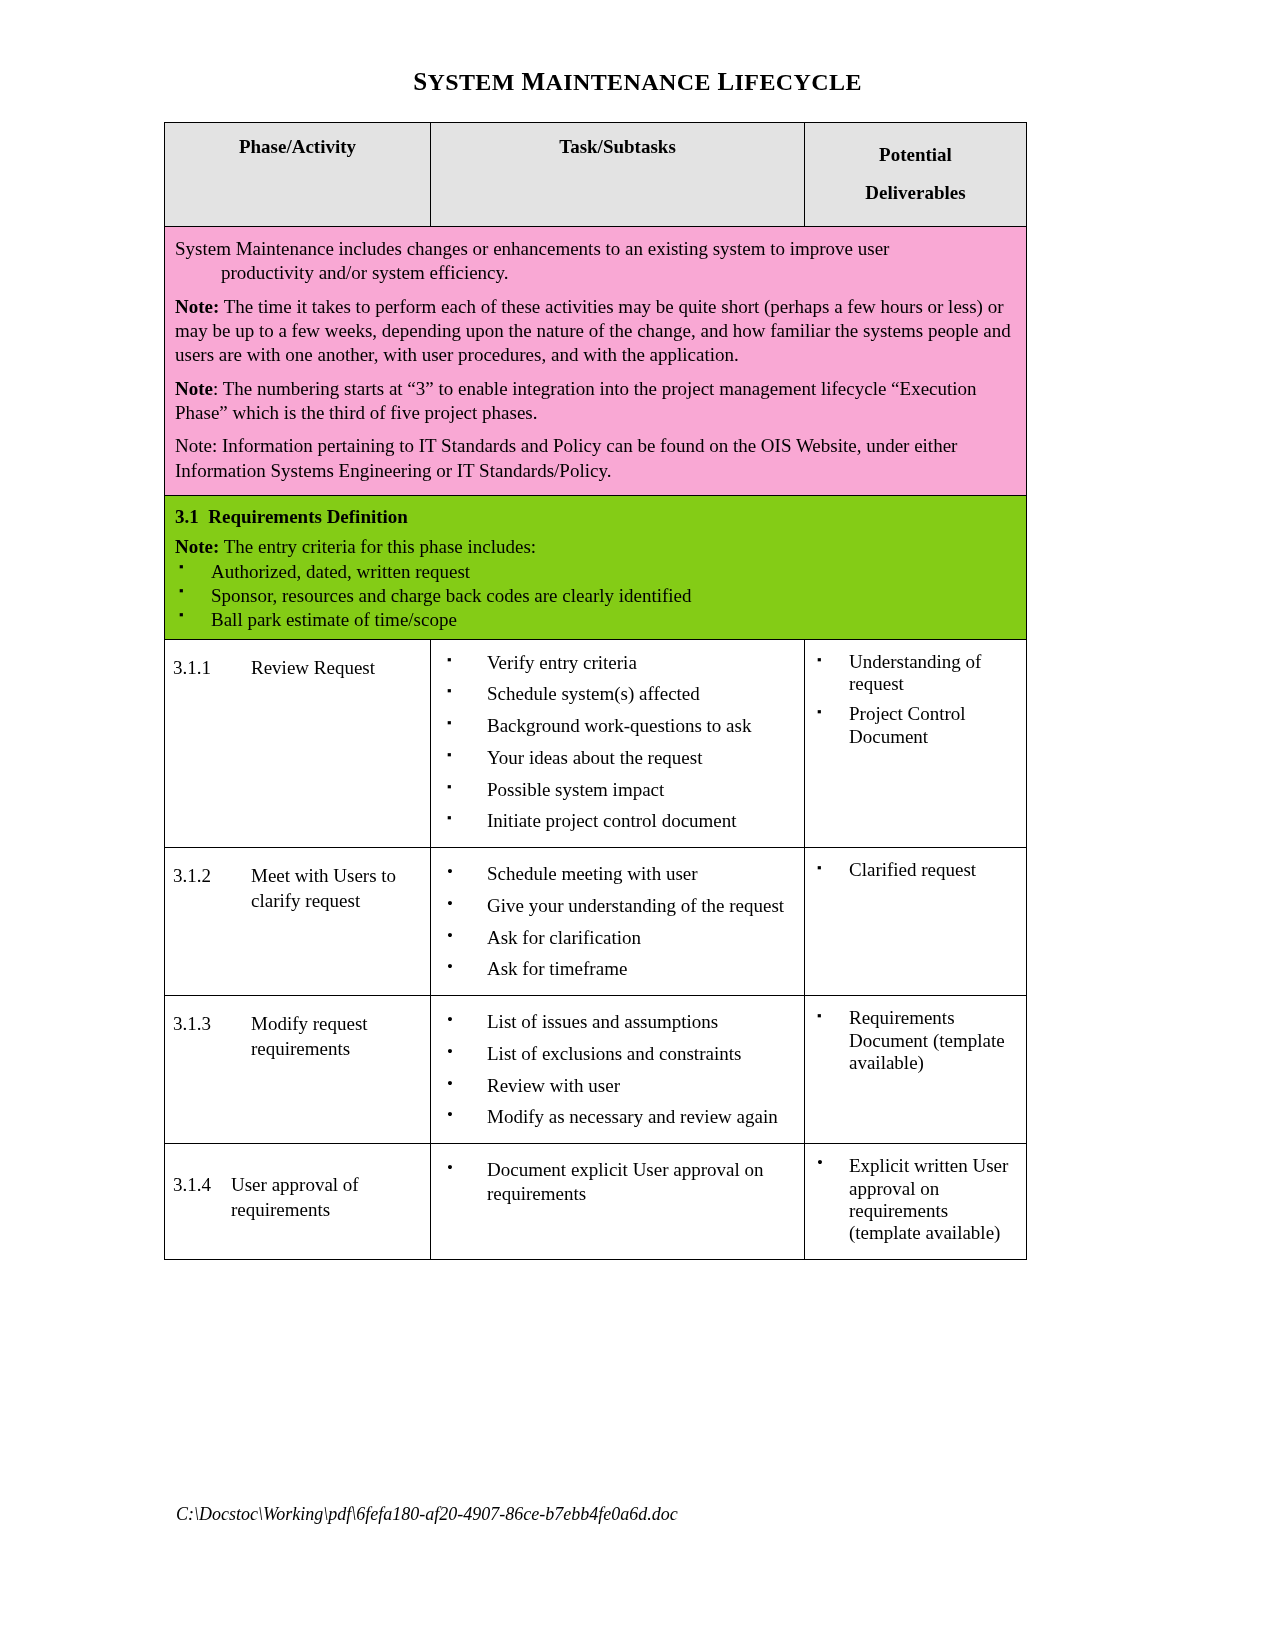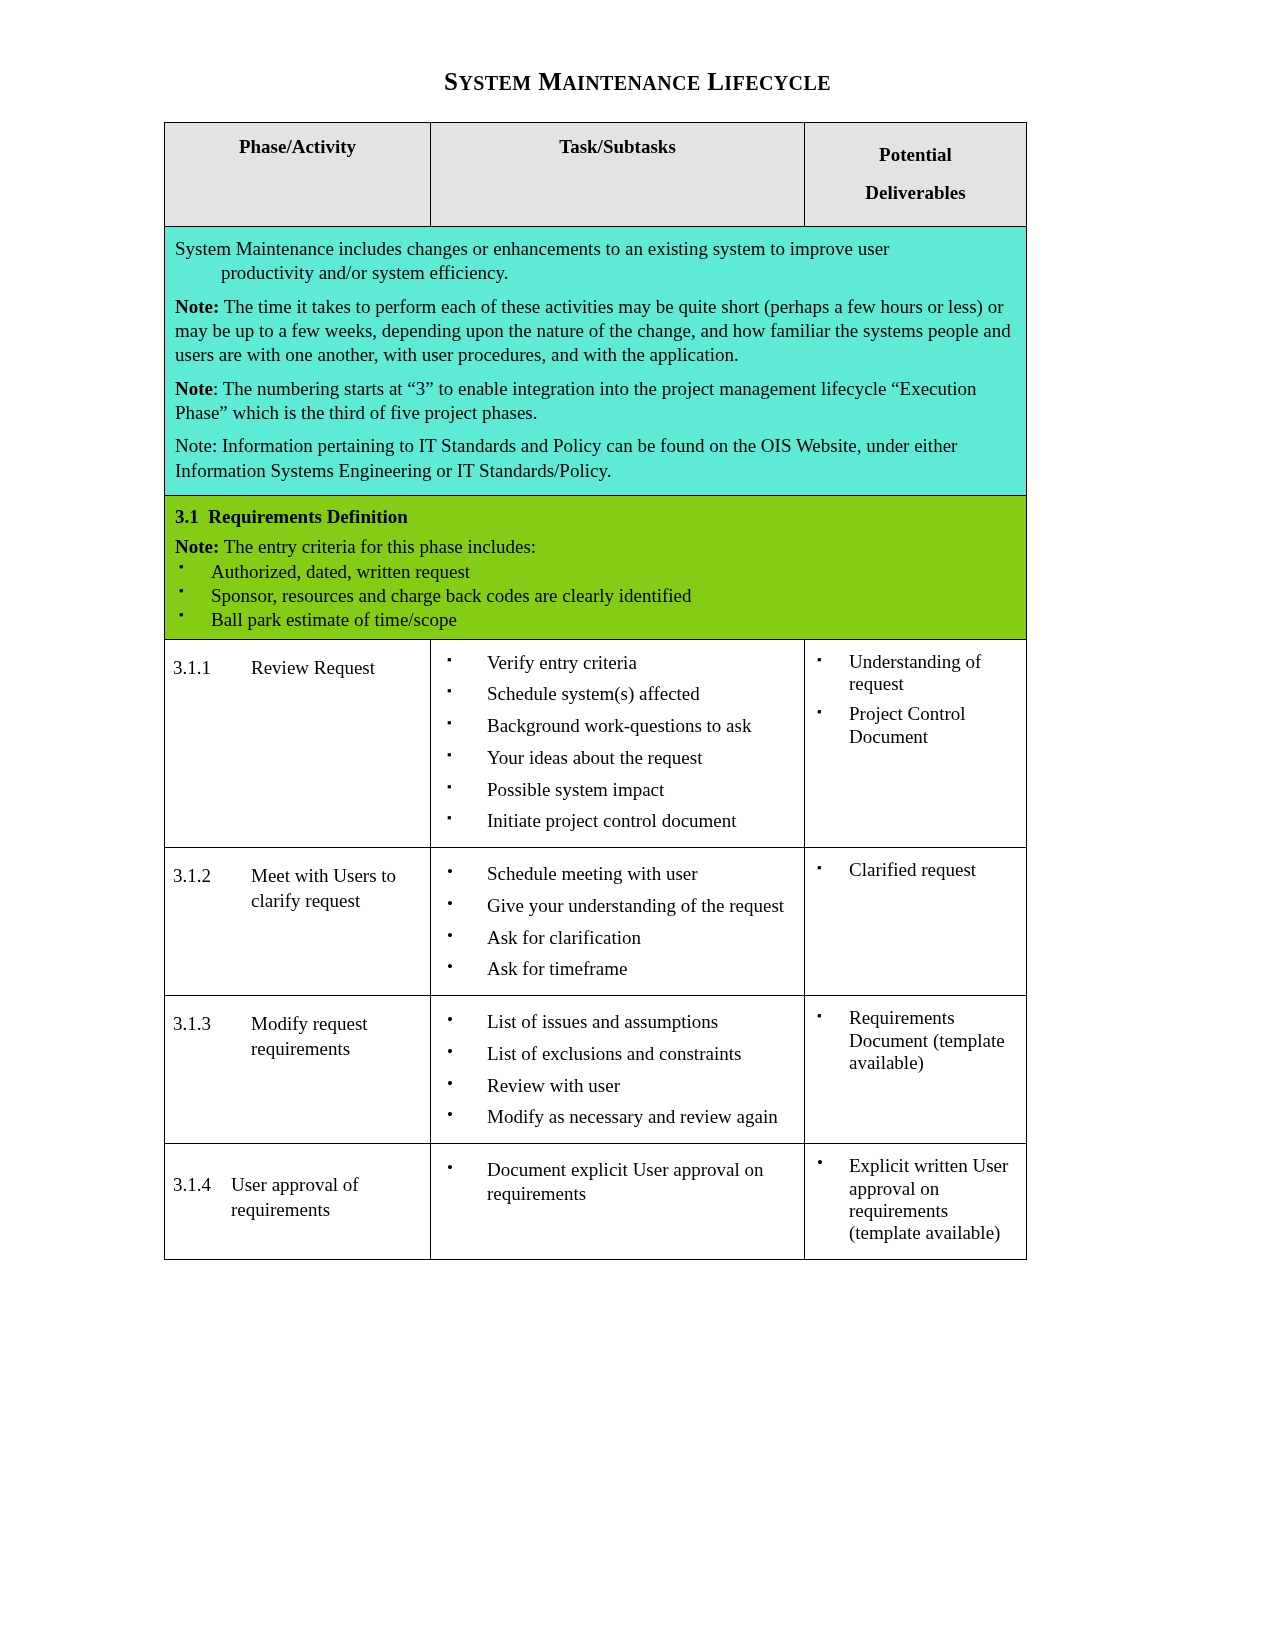--- a/index.html
+++ b/index.html
@@ -28,21 +28,21 @@
     position: absolute;
     left: 0;
     top: 68px;
     width: 1275px;
     text-align: center;
     font-weight: bold;
     font-size: 25px;
     letter-spacing: 0.4px;
   }
   .doc-title .sc-first { font-size: 25px; }
-  .doc-title .sc-rest { font-size: 20px; }
+  .doc-title .sc-rest { font-size: 24px; }
 
   
   .tbl {
     position: absolute;
     left: 164px;
     top: 122px;
     width: 862px;
     border-collapse: collapse;
     table-layout: fixed;
   }
@@ -60,21 +60,21 @@
     background: #e3e3e3;
     text-align: center;
     font-weight: bold;
     font-size: 19px;
     padding: 13px 6px 14px 6px;
   }
   .hdr .two-line { line-height: 2.0; }
 
   
   .intro td {
-    background: #5eead4;
+    background: #f9a8d4;
     padding: 10px 12px 10px 10px;
     font-size: 19px;
     line-height: 1.28;
   }
   .intro p {
     margin: 0 0 9px 0;
   }
   .intro p:last-child { margin-bottom: 2px; }
   .intro .hang {
     text-indent: 0;
@@ -331,15 +331,16 @@
         <ul class="dlist">
           <li><span class="bl rd">•</span><span>Explicit written User approval on requirements (template available)</span></li>
         </ul>
       </td>
     </tr>
 
   </tbody>
     </table>
 
   <div class="footer">
+    <div>C:\Docstoc\Working\pdf\6fefa180-af20-4907-86ce-b7ebb4fe0a6d.doc</div>
   </div>
 
 </div>
 
 </body></html>

